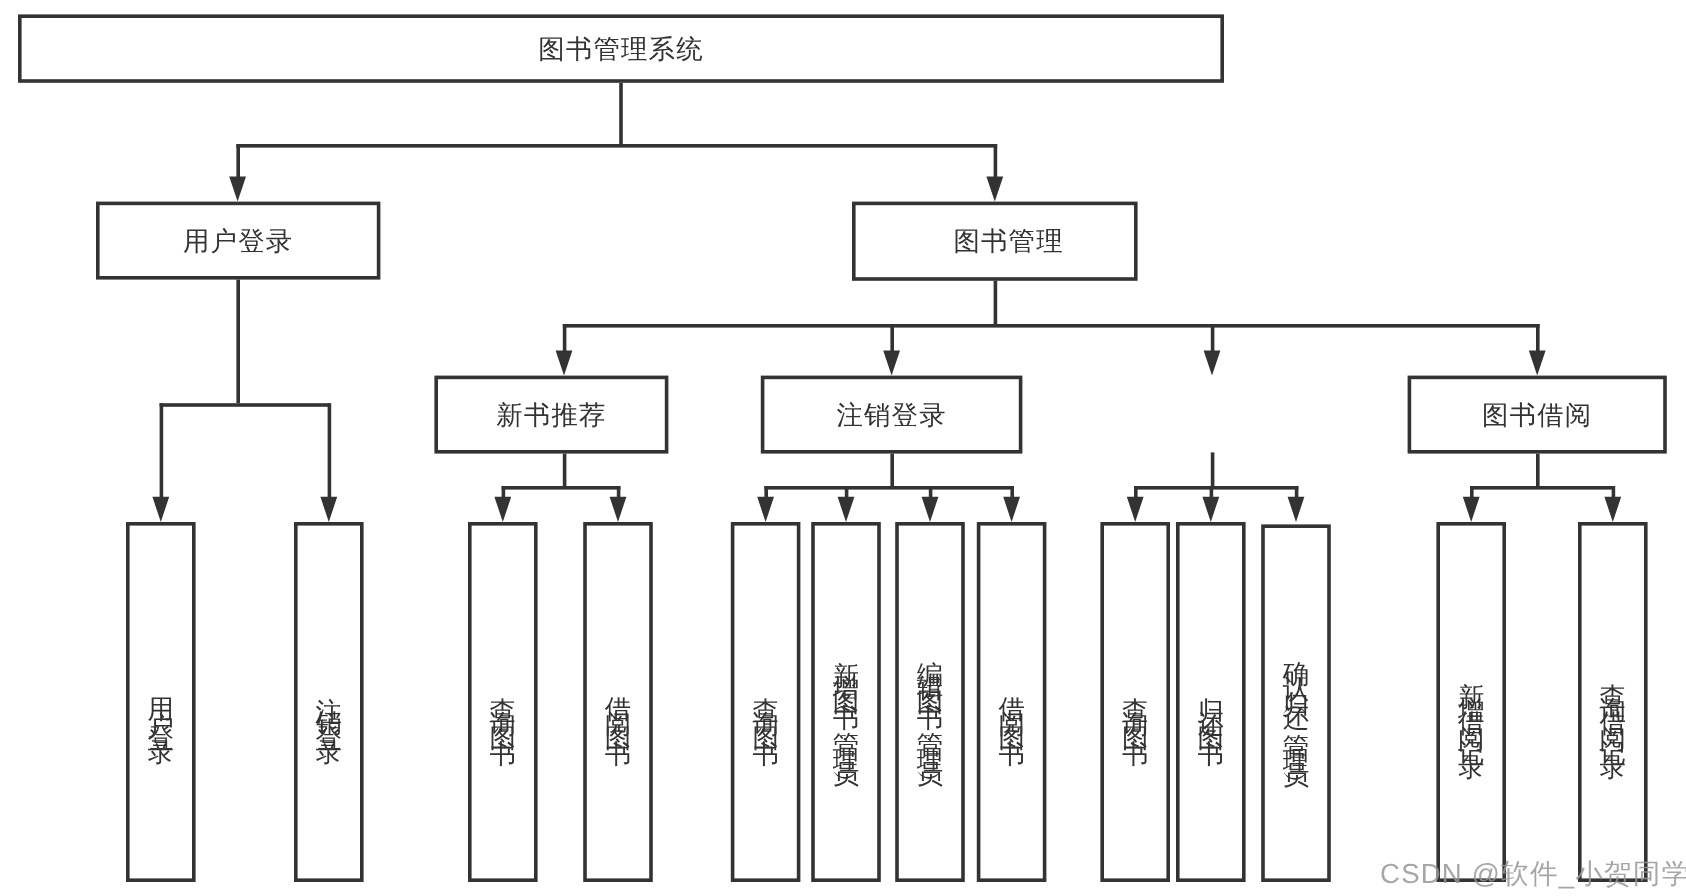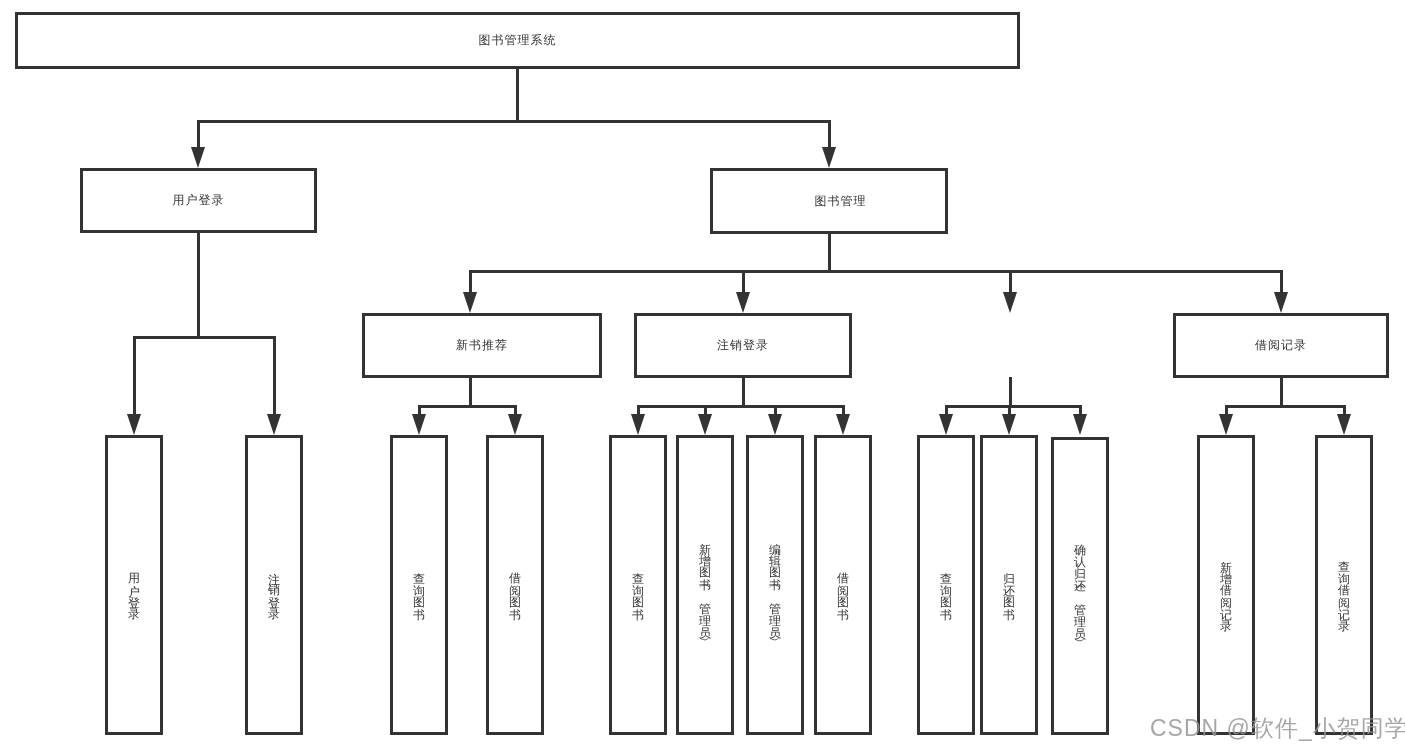--- a/index.html
+++ b/index.html
@@ -3,21 +3,21 @@
 <meta charset="utf-8">
 <style>
   html,body{margin:0;padding:0;background:#ffffff;}
   #canvas{
     position:relative;width:1405px;height:747px;background:#ffffff;overflow:hidden;
     font-family:"Liberation Sans",sans-serif;color:#333333;
   }
   .box{
     position:absolute;box-sizing:border-box;background:#ffffff;
     border:3px solid #333333;display:flex;align-items:center;justify-content:center;
-    font-size:12px;letter-spacing:1px;z-index:2;
+    font-size:22px;letter-spacing:1px;z-index:2;
   }
   .vbox{
     writing-mode:vertical-lr;text-orientation:upright;letter-spacing:12px;
     line-height:1;padding-top:4px;
   }
   .vline,.hline{position:absolute;background:#333333;z-index:1;}
   .vline{width:3px;}
   .hline{height:3px;}
   .arrow{
     position:absolute;width:0;height:0;z-index:1;
@@ -57,23 +57,23 @@
   <div class="hline" style="left:469px;top:270px;width:814px;"></div>
   <div class="vline" style="left:469px;top:270px;height:23px;"></div>
   <div class="arrow" style="left:463px;top:292px;"></div>
   <div class="vline" style="left:742px;top:270px;height:23px;"></div>
   <div class="arrow" style="left:736px;top:292px;"></div>
   <div class="vline" style="left:1009px;top:270px;height:23px;"></div>
   <div class="arrow" style="left:1003px;top:292px;"></div>
   <div class="vline" style="left:1280px;top:270px;height:23px;"></div>
   <div class="arrow" style="left:1274px;top:292px;"></div>
 
-  <div class="box" style="left:362px;top:313px;width:240px;height:65px;">新书推荐</div>
+  <div class="box" style="left:362px;top:313px;width:195px;height:65px;">新书推荐</div>
   <div class="box" style="left:634px;top:313px;width:218px;height:65px;">注销登录</div>
-  <div class="box" style="left:1173px;top:313px;width:216px;height:65px;">借阅记录</div>
+  <div class="box" style="left:1173px;top:313px;width:216px;height:65px;">图书借阅</div>
 
   <div class="vline" style="left:469px;top:377px;height:28px;"></div>
   <div class="hline" style="left:418px;top:405px;width:99px;"></div>
   <div class="vline" style="left:418px;top:405px;height:10px;"></div>
   <div class="arrow" style="left:412px;top:414px;"></div>
   <div class="vline" style="left:514px;top:405px;height:10px;"></div>
   <div class="arrow" style="left:508px;top:414px;"></div>
 
   <div class="vline" style="left:742px;top:377px;height:28px;"></div>
   <div class="hline" style="left:637px;top:405px;width:208px;"></div>

